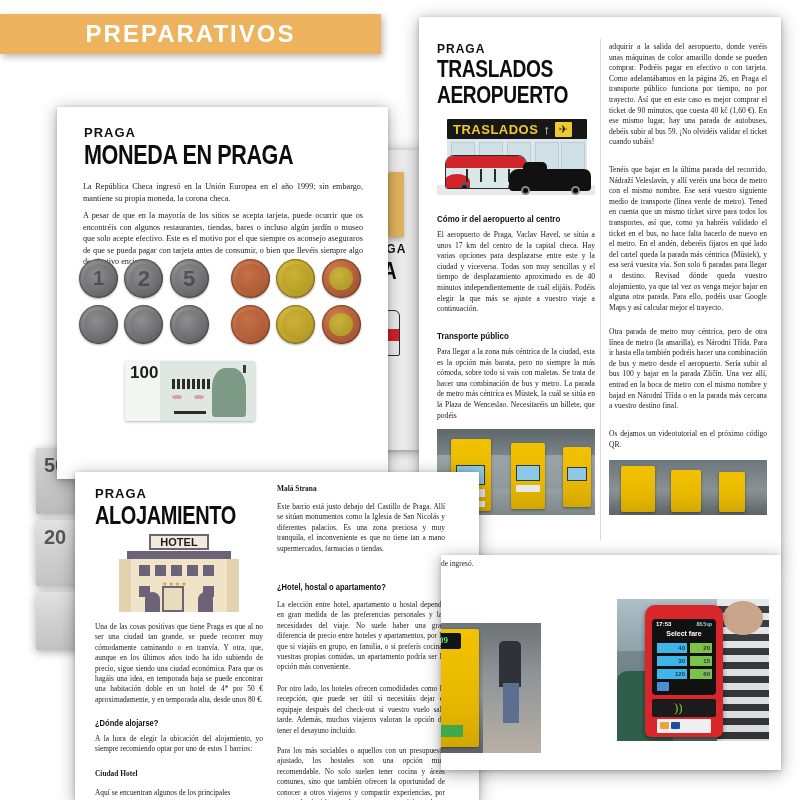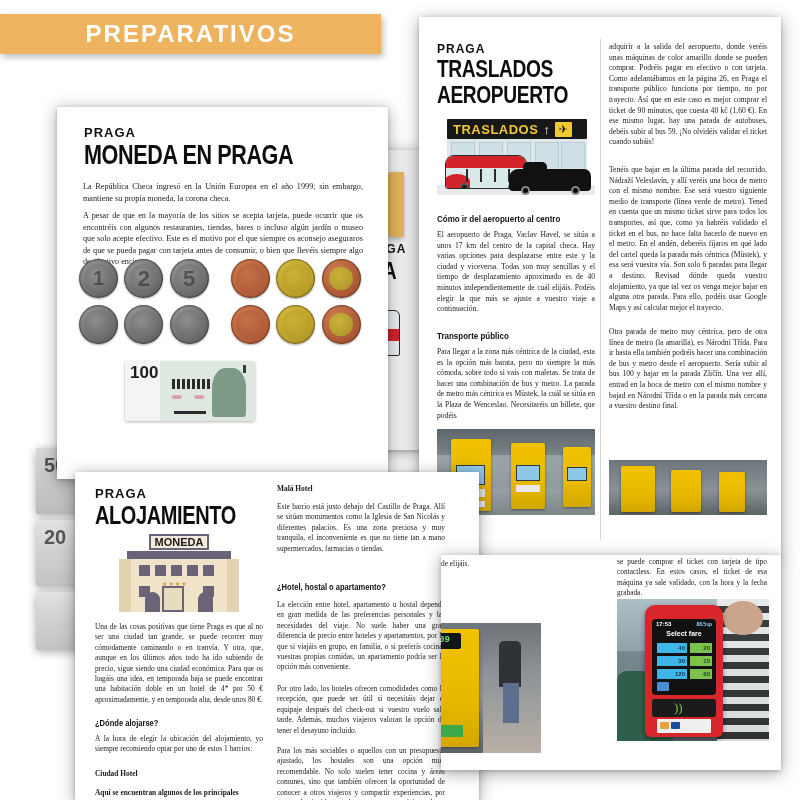--- a/index.html
+++ b/index.html
@@ -344,35 +344,36 @@
       <div class="pnum-wrap" style="left:-8px;top:504px;">
         <div class="bar"></div>
         <div class="n">28</div>
       </div>
     </div>
 
     <div class="colR">
       <div class="bodytext" style="position:absolute;left:0;top:25px;width:158px;font-size:7.6px;line-height:10.6px;">adquirir a la salida del aeropuerto, donde veréis unas máquinas de color amarillo donde se pueden comprar. Podréis pagar en efectivo o con tarjeta. Como adelantábamos en la página 26, en Praga el transporte público funciona por tiempo, no por trayecto. Así que en este caso es mejor comprar el ticket de 90 minutos, que cuesta 40 kč (1,60 €). En ese mismo lugar, hay una parada de autobuses, debéis subir al bus 59. ¡No olvidéis validar el ticket cuando subáis!</div>
       <div class="bodytext" style="position:absolute;left:0;top:148px;width:158px;font-size:7.6px;line-height:10.6px;">Tenéis que bajar en la última parada del recorrido, Nádraží Veleslavín, y allí veréis una boca de metro con el mismo nombre. Ese será vuestro siguiente medio de transporte (línea verde de metro). Tened en cuenta que un mismo ticket sirve para todos los transportes, así que, como ya habréis validado el ticket en el bus, no hace falta hacerlo de nuevo en el metro. En el andén, deberéis fijaros en qué lado del cartel queda la parada más céntrica (Müstek), y esa será vuestra vía. Son solo 6 paradas para llegar a destino. Revisad dónde queda vuestro alojamiento, ya que tal vez os venga mejor bajar en alguna otra parada. Para ello, podéis usar Google Maps y así calcular mejor el trayecto.</div>
       <div class="bodytext" style="position:absolute;left:0;top:310px;width:158px;font-size:7.6px;line-height:10.6px;">Otra parada de metro muy céntrica, pero de otra línea de metro (la amarilla), es Národní Třída. Para ir hasta ella también podréis hacer una combinación de bus y metro desde el aeropuerto. Sería subir al bus 100 y bajar en la parada Zličín. Una vez allí, entrad en la boca de metro con el mismo nombre y bajad en Národní Třída o en la parada más cercana a vuestro destino final.</div>
+      <div class="bodytext" style="position:absolute;left:0;top:412px;width:158px;font-size:7.6px;line-height:10.6px;">Os dejamos un videotutorial en el próximo código QR.</div>
       <div class="photo ph-yellowmachine" style="left:0;top:443px;width:158px;height:55px;">
         <div class="mach" style="left:12px;top:6px;width:34px;height:46px;"></div>
         <div class="mach" style="left:62px;top:10px;width:30px;height:42px;"></div>
         <div class="mach" style="left:110px;top:12px;width:26px;height:40px;"></div>
       </div>
     </div>
   </div>
 
   <div class="sheet shadow" id="page-aloja">
     <div class="colL">
       <div class="kicker">PRAGA</div>
       <div class="bigtitle">ALOJAMIENTO</div>
 
       <div class="hotel-ill">
-        <div class="h-sign">MONEDA</div>
+        <div class="h-sign">HOTEL</div>
         <div class="h-roof"></div>
         <div class="h-wing" style="left:0;"></div>
         <div class="h-wing" style="right:0;"></div>
         <div class="h-body"></div>
         <div class="h-win" style="left:20px;top:31px;"></div>
         <div class="h-win" style="left:36px;top:31px;"></div>
         <div class="h-win" style="left:52px;top:31px;"></div>
         <div class="h-win" style="left:68px;top:31px;"></div>
         <div class="h-win" style="left:84px;top:31px;"></div>
         <div class="h-win" style="left:20px;top:52px;"></div>
@@ -380,51 +381,50 @@
         <div class="h-stars" style="top:46px;">★★★★</div>
         <div class="h-arch" style="left:26px;"></div>
         <div class="h-arch" style="right:26px;"></div>
         <div class="h-door"></div>
       </div>
 
       <div class="bodytext bodysm" style="position:absolute;left:0;top:150px;width:168px;">Una de las cosas positivas que tiene Praga es que al no ser una ciudad tan grande, se puede recorrer muy cómodamente caminando o en tranvía. Y otra, que, aunque en los últimos años todo ha ido subiendo de precio, sigue siendo una ciudad económica. Para que os hagáis una idea, en temporada baja se puede encontrar una habitación doble en un hotel de 4* por 50 € aproximadamente, y en temporada alta, desde unos 80 €.</div>
       <div class="subhead subsm" style="position:absolute;left:0;top:246px;">¿Dónde alojarse?</div>
       <div class="bodytext bodysm" style="position:absolute;left:0;top:262px;width:168px;">A la hora de elegir la ubicación del alojamiento, yo siempre recomiendo optar por uno de estos 1 barrios:</div>
       <div class="bodytext bodysm boldlead" style="position:absolute;left:0;top:297px;width:168px;">Ciudad Hotel</div>
-      <div class="bodytext bodysm" style="position:absolute;left:0;top:316px;width:168px;font-weight:bold;">Aquí se encuentran algunos de los principales</div>
+      <div class="bodytext bodysm" style="position:absolute;left:0;top:316px;width:168px;">Aquí se encuentran algunos de los principales</div>
     </div>
 
     <div class="colR">
-      <div class="bodytext bodysm boldlead" style="position:absolute;left:0;top:12px;width:168px;">Malá Hotel</div>
+      <div class="bodytext bodysm boldlead" style="position:absolute;left:0;top:12px;width:168px;">Malá Strana</div>
       <div class="bodytext bodysm" style="position:absolute;left:0;top:30px;width:168px;">Este barrio está justo debajo del Castillo de Praga. Allí se sitúan monumentos como la Iglesia de San Nicolás y diferentes palacios. Es una zona preciosa y muy tranquila, el inconveniente es que no tiene tan a mano supermercados, farmacias o tiendas.</div>
       <div class="subhead subsm" style="position:absolute;left:0;top:110px;">¿Hotel, hostal o apartamento?</div>
       <div class="bodytext bodysm" style="position:absolute;left:0;top:128px;width:168px;">La elección entre hotel, apartamento u hostal depende en gran medida de las preferencias personales y las necesidades del viaje. No suele haber una gran diferencia de precio entre hoteles y apartamentos, por lo que si viajáis en grupo, en familia, o si preferís cocinar vuestras propias comidas, un apartamento podría ser la opción más conveniente.</div>
       <div class="bodytext bodysm" style="position:absolute;left:0;top:212px;width:168px;">Por otro lado, los hoteles ofrecen comodidades como la recepción, que puede ser útil si necesitáis dejar el equipaje después del check-out si vuestro vuelo sale tarde. Además, muchos viajeros valoran la opción de tener el desayuno incluido.</div>
       <div class="bodytext bodysm" style="position:absolute;left:0;top:274px;width:168px;">Para los más sociables o aquellos con un presupuesto ajustado, los hostales son una opción muy recomendable. No solo suelen tener cocina y áreas comunes, sino que también ofrecen la oportunidad de conocer a otros viajeros y compartir experiencias, por eso aquí coinciden muchas personas que viajan solas y buscan compañía.</div>
     </div>
   </div>
 
   <div class="sheet shadow" style="left:441px;top:555px;width:340px;height:215px;">
     <div style="position:absolute;left:0;top:0;width:160px;height:100%;">
-      <div class="bodytext" style="position:absolute;left:0;top:4px;width:120px;font-size:7.4px;line-height:10.4px;">de elijáis.</div>
+      <div class="bodytext" style="position:absolute;left:0;top:4px;width:120px;font-size:7.4px;line-height:10.4px;">de ingresó.</div>
       <div class="photo ph-yellowmachine" style="left:0;top:68px;width:100px;height:130px;">
         <div class="mach" style="left:-18px;top:6px;width:56px;height:118px;">
           <div style="position:absolute;left:14px;top:4px;width:24px;height:16px;background:#0f1518;border-radius:2px;"></div>
-          <div style="position:absolute;left:16px;top:6px;font-family:Liberation Mono, monospace;font-weight:bold;font-size:9px;color:#6fe36f;">09</div>
+          <div style="position:absolute;left:16px;top:6px;font-family:Liberation Serif, serif;font-weight:bold;font-size:9px;color:#6fe36f;">09</div>
 
           <div style="position:absolute;left:4px;bottom:10px;width:36px;height:12px;background:#3fa84a;"></div>
         </div>
         <div style="position:absolute;left:42px;top:0;right:0;bottom:0;background:linear-gradient(180deg,#6d7276 0%,#8e9498 40%,#b9b0a6 100%);"></div>
         <div style="position:absolute;left:58px;top:18px;width:22px;height:46px;background:#2f3338;border-radius:5px 5px 0 0;"></div>
         <div style="position:absolute;left:62px;top:60px;width:16px;height:40px;background:#5d6f8e;"></div>
       </div>
     </div>
 
     <div style="position:absolute;left:176px;top:0;width:164px;height:100%;">
-      <div class="bodytext" style="position:absolute;left:0;top:2px;width:150px;font-size:7.4px;line-height:10.4px;">se puede comprar el ticket con tarjeta de tipo contactless. En estos casos, el ticket de esa máquina ya sale validado, con la hora y la fecha grabada.</div>
       <div class="photo ph-validator" style="left:0;top:44px;width:152px;height:142px;">
         <div style="position:absolute;left:0;top:0;right:0;height:52px;background:linear-gradient(180deg,#aebfc6,#8fa3ab);"></div>
         <div style="position:absolute;right:0;top:0;width:52px;height:100%;background:repeating-linear-gradient(180deg,#f0f0f0 0 7px,#2a2a2a 7px 14px);opacity:.85;"></div>
         <div style="position:absolute;right:6px;top:2px;width:40px;height:34px;background:#caa58c;border-radius:50%;"></div>
         <div style="position:absolute;left:0;bottom:0;width:56px;height:70px;background:#2f5f4a;border-radius:10px 0 0 0;"></div>
 
         <div class="redval" style="left:28px;top:6px;width:78px;height:132px;">
           <div class="screen" style="left:7px;top:14px;width:64px;height:76px;">
             <div class="statusbar" style="left:4px;top:2px;font-size:6px;">17:53</div>
             <div class="statusbar" style="right:4px;top:2px;font-size:5px;color:#9ad3ef;">88.5sp</div>

